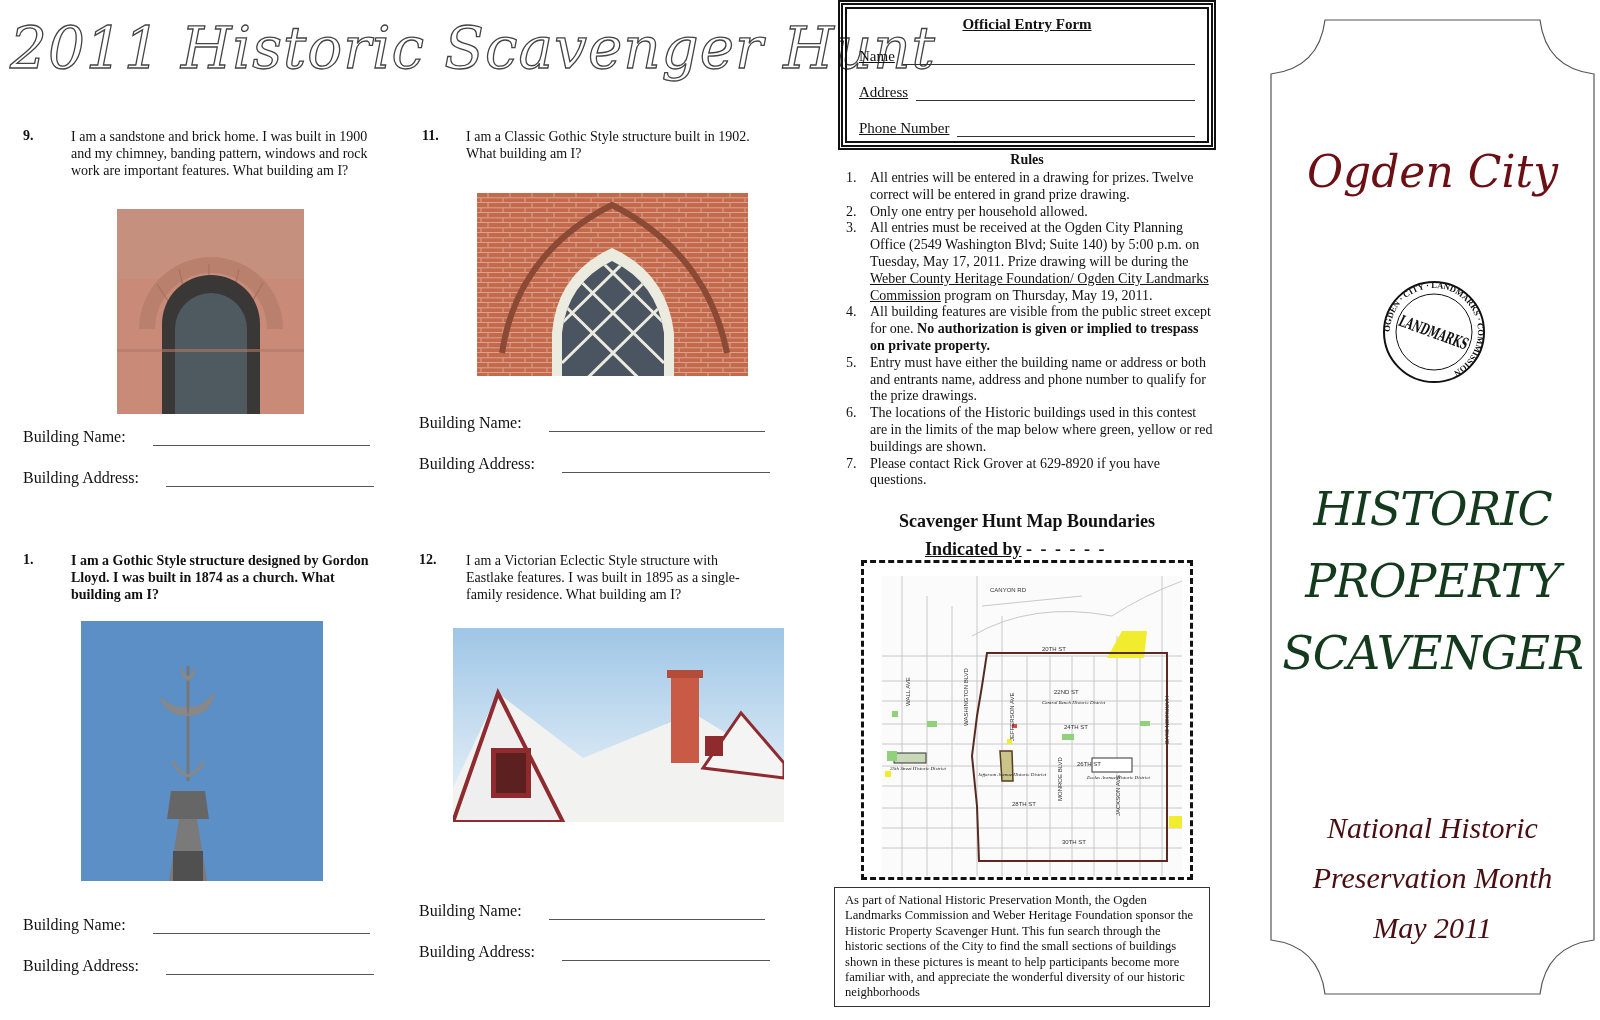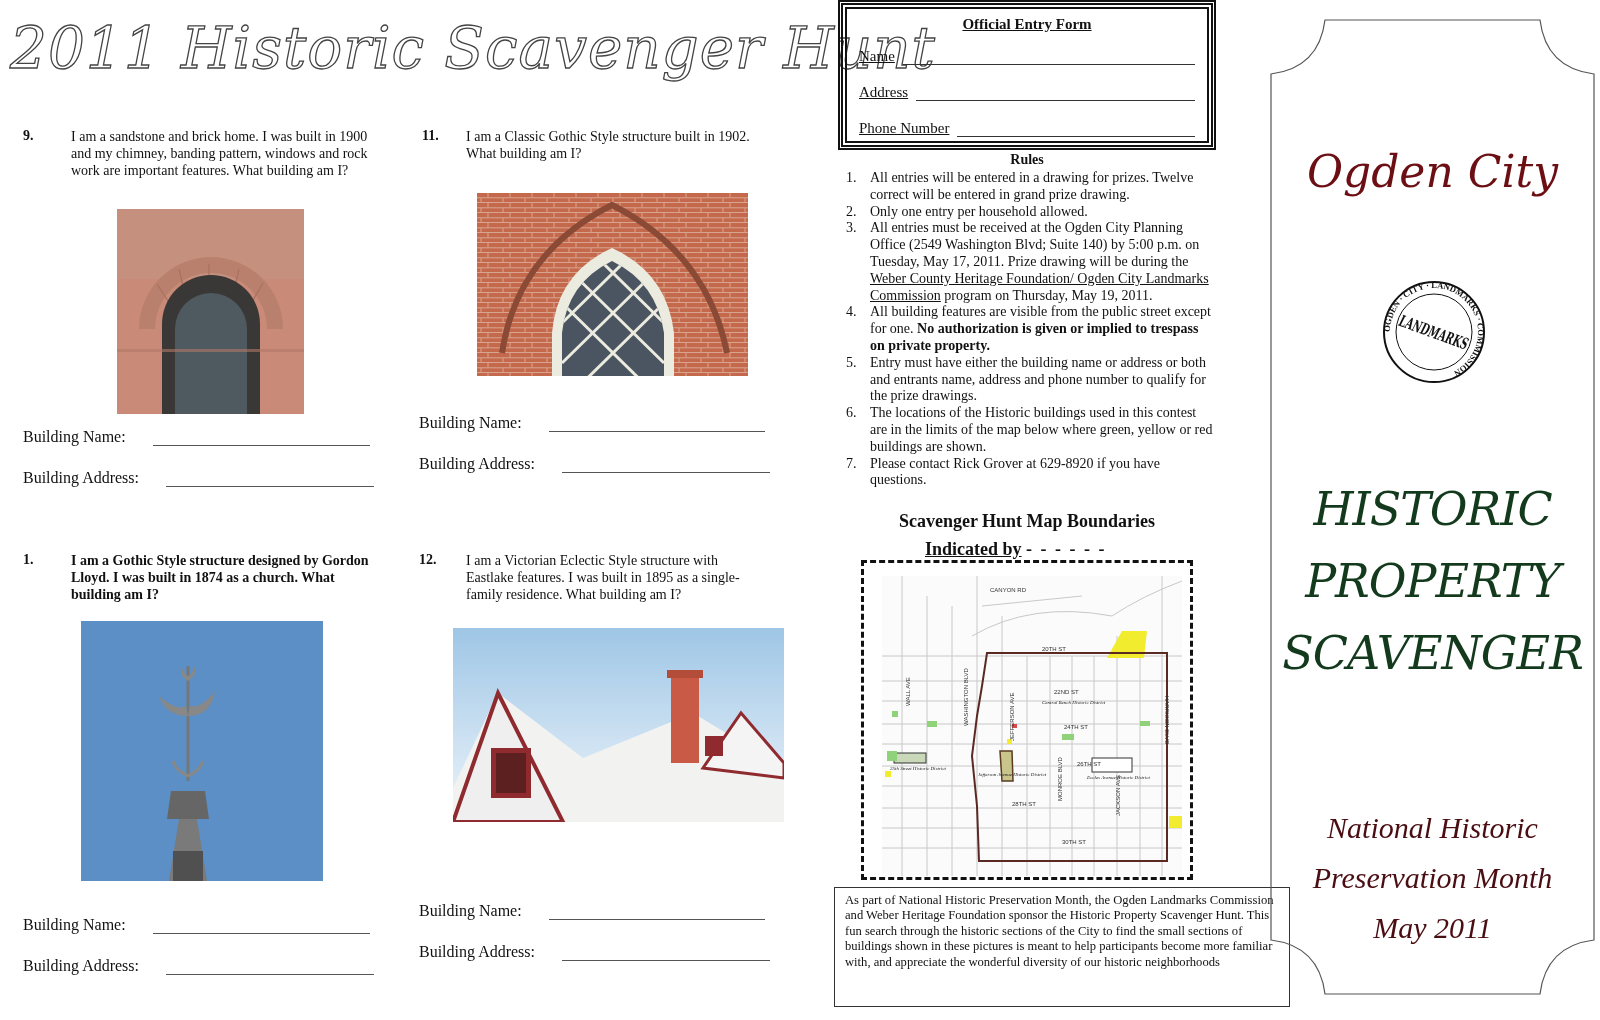--- a/index.html
+++ b/index.html
@@ -27,21 +27,21 @@
   .rules li { display: flex; }
   .rules li .n { width: 24px; flex: none; }
   .rules li .b { font-weight: bold; }
   .rules li .u { text-decoration: underline; }
 
   .map-title { left: 838px; top: 511px; width: 378px; text-align: center; font-weight: bold; font-size: 18px; }
   .map-sub { left: 925px; top: 539px; font-weight: bold; font-size: 18px; }
   .map-border { left: 861px; top: 560px; width: 332px; height: 320px; border: 3px dashed #111; }
   .map { left: 882px; top: 576px; width: 300px; height: 300px; background: #fbfbfb; overflow: hidden; }
 
-  .about-box { left: 834px; top: 887px; width: 456px; height: 120px; border: 1px solid #333; padding: 5px 10px; font-size: 12.6px; line-height: 15.4px; overflow: hidden; }
+  .about-box { left: 834px; top: 887px; width: 376px; height: 120px; border: 1px solid #333; padding: 5px 10px; font-size: 12.6px; line-height: 15.4px; overflow: hidden; }
 
   
   .cover { left: 1270px; top: 18px; width: 325px; height: 980px; }
   .cover-title { position: absolute; left: 0; width: 100%; text-align: center; font-family: "DejaVu Serif", serif; font-style: italic; }
   .ogden { top: 128px; font-size: 44px; color: #6b0f14; }
   .hist { top: 455px; font-size: 46px; color: #133a1c; line-height: 72px; letter-spacing: -1px; }
   .nat { top: 785px; font-size: 30px; color: #4a0e12; line-height: 50px; font-family: "Liberation Serif", serif; }
 </style>
 </head>
 <body>

